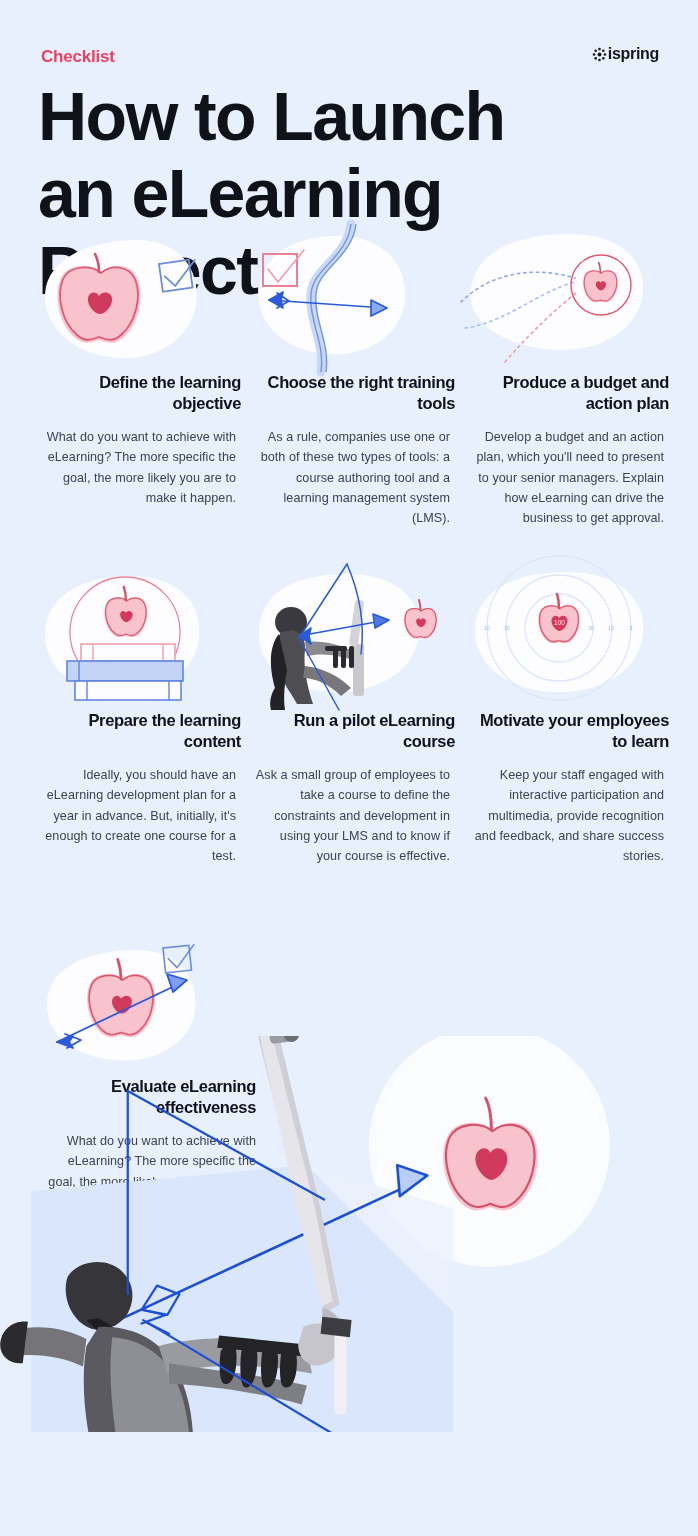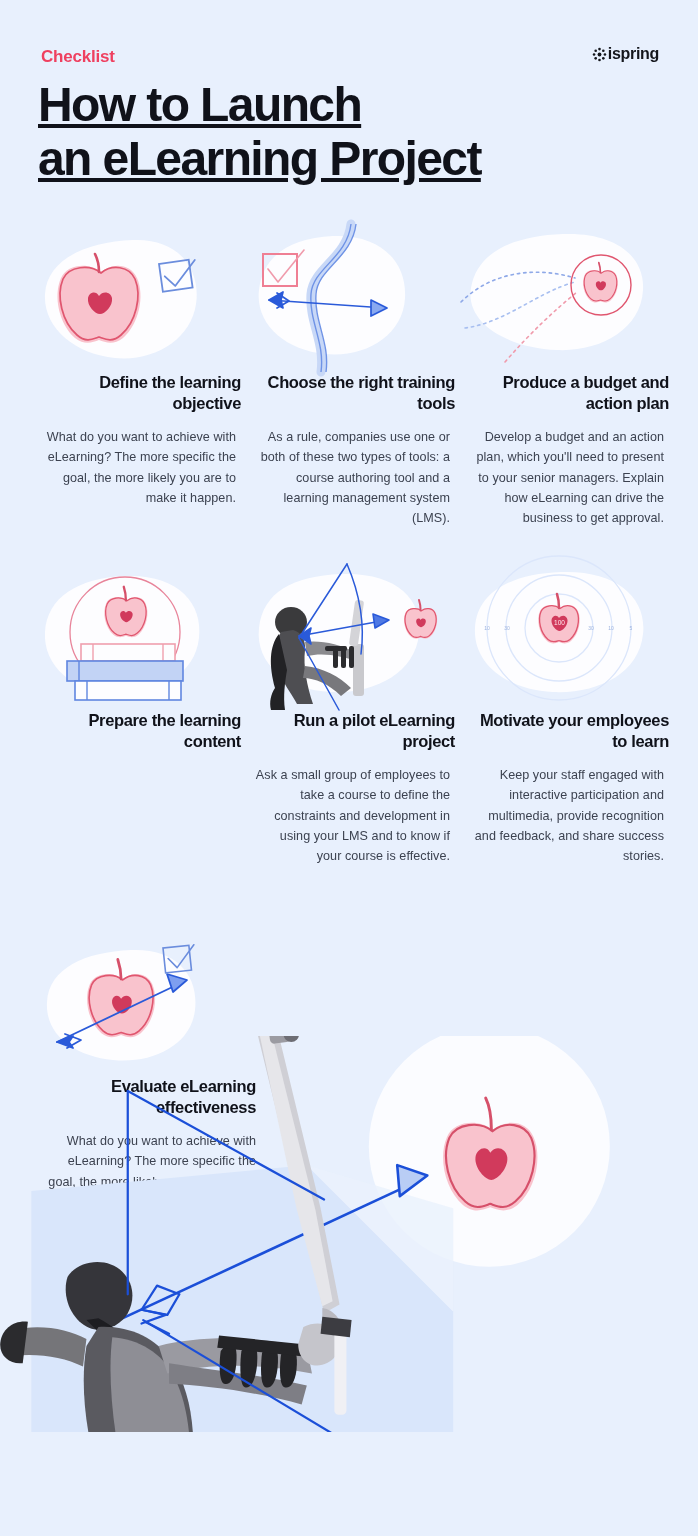--- a/index.html
+++ b/index.html
@@ -17,22 +17,22 @@
   .eyebrow {
     position:absolute; left:41px; top:47px;
     font-size:17px; font-weight:700; letter-spacing:-0.2px;
     color:#ef4060;
   }
   .logo { position:absolute; right:39px; top:45px; display:flex; align-items:center; gap:1px; }
   .logo-mark { width:15px; height:15px; display:block; }
   .logo-text { font-size:16px; font-weight:700; color:#14161c; letter-spacing:-0.3px; }
   .title {
     position:absolute; left:38px; top:78px; width:620px;
-    font-size:48px; line-height:1.13; font-weight:700;
-    letter-spacing:-1.6px; color:#10121a;text-decoration:underline;
+    font-size:68px; line-height:1.13; font-weight:700;
+    letter-spacing:-1.6px; color:#10121a;
   }
 
   
   .grid { position:absolute; left:0; top:232px; width:698px; }
   .row { position:relative; width:698px; }
   .card { position:absolute; width:215px;text-align:right; }
   .card .art { position:relative; width:215px; height:140px; }
   .card h3 {
     font-size:16.5px; line-height:1.3; font-weight:700;
     letter-spacing:-0.35px; color:#10121a; margin-bottom:12px;
@@ -181,20 +181,21 @@
               <line x1="122" y1="74" x2="122" y2="91" stroke="#ef9fae" stroke-width="1.4"></line>
               <rect x="26" y="91" width="116" height="20" fill="#c2d3f5" stroke="#5f86e0" stroke-width="1.6"></rect>
               <line x1="38" y1="91" x2="38" y2="111" stroke="#5f86e0" stroke-width="1.4"></line>
               <rect x="34" y="111" width="106" height="19" fill="#fdfdff" stroke="#5f86e0" stroke-width="1.6"></rect>
               <line x1="46" y1="111" x2="46" y2="130" stroke="#5f86e0" stroke-width="1.4"></line>
               <line x1="128" y1="111" x2="128" y2="130" stroke="#5f86e0" stroke-width="1.4"></line>
             </g>
           </svg>
         </div>
         <h3>Prepare the learning content</h3>
+        <p>Ideally, you should have an eLearning development plan for a year in advance. But, initially, it's enough to create one course for a test.</p>
       </div>
 
       <div class="card" style="left:255px; top:0;">
         <div class="art">
           <svg width="190" height="140" viewBox="0 0 190 140">
             <path d="M86 4 C140 2 168 28 164 64 C160 104 118 124 76 122 C32 120 0 94 4 58 C8 22 38 6 86 4 Z" fill="#fdfdff"></path>
 
             <g>
               <ellipse cx="36" cy="52" rx="16" ry="15" fill="#3a3a3c"></ellipse>
               <path d="M26 62 C18 74 20 92 26 106 C30 116 38 126 42 134 L58 134 C52 116 48 96 50 80 C51 70 46 62 38 60 Z" fill="#4e4e52"></path>
@@ -223,21 +224,21 @@
             </g>
 
             <g transform="translate(148,34) scale(0.40)">
               <path d="M46 16 C58 6 76 8 82 22 C90 40 84 68 68 82 C58 90 50 86 44 84 C38 86 30 90 20 82 C4 68 -2 40 6 22 C12 8 34 6 46 16 Z" fill="#f9c3cd"></path>
               <path d="M46 17 C57 8 74 10 80 23 C87 40 81 66 66 79 C57 87 50 83 44 81 C38 83 31 87 22 79 C7 66 1 40 8 23 C14 10 35 8 46 17 Z" fill="none" stroke="#e0566f" stroke-width="3"></path>
               <path d="M44 16 C44 4 42 -4 40 -10" fill="none" stroke="#d6506a" stroke-width="5" stroke-linecap="round"></path>
               <path d="M44 40 C48 34 56 36 57 42 C58 50 50 58 45 58 C40 58 32 50 33 42 C34 36 41 34 44 40 Z" fill="#d13a5c"></path>
             </g>
           </svg>
         </div>
-        <h3>Run a pilot eLearning project</h3>
+        <h3>Run a pilot eLearning course</h3>
         <p>Ask a small group of employees to take a course to define the constraints and development in using your LMS and to know if your course is effective.</p>
       </div>
 
       <div class="card" style="left:469px; top:0;">
         <div class="art">
           <svg width="200" height="140" viewBox="0 0 200 140">
             <path d="M92 2 C148 0 178 28 174 64 C170 104 128 124 84 122 C38 120 4 94 6 58 C8 22 42 4 92 2 Z" fill="#fdfdff"></path>
             <g fill="none" stroke="#dbe6fb" stroke-width="1.3">
               <circle cx="90" cy="58" r="72"></circle>
               <circle cx="90" cy="58" r="53"></circle>

